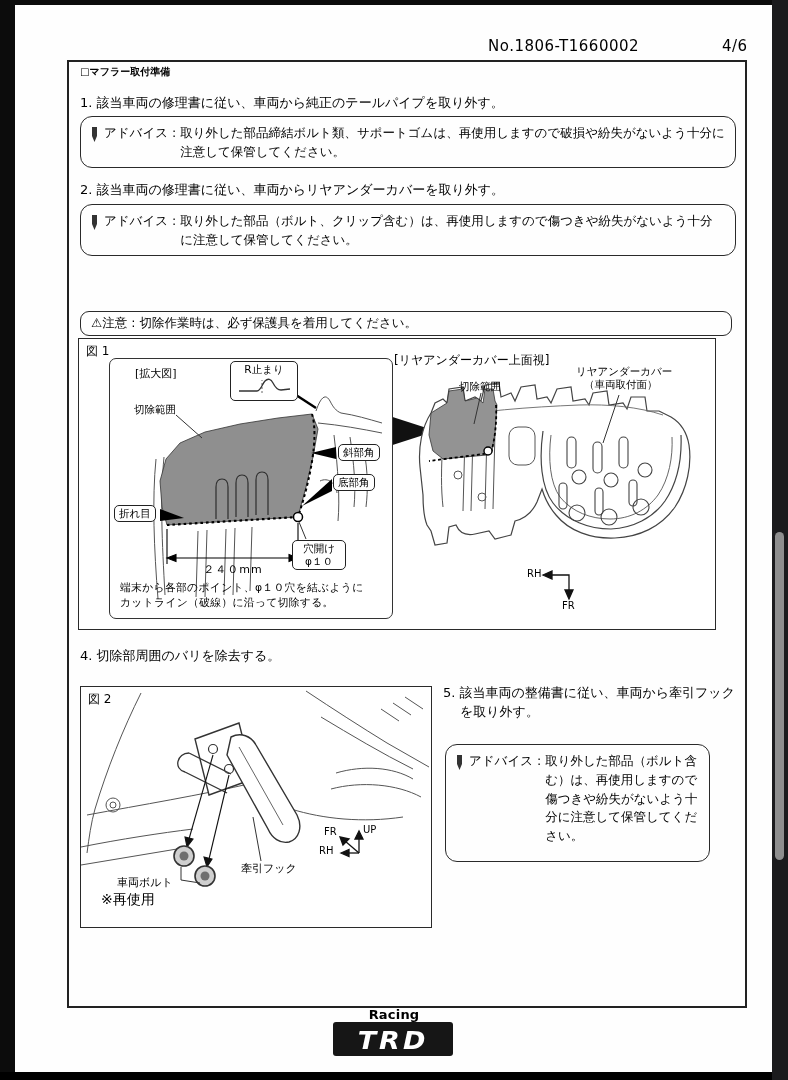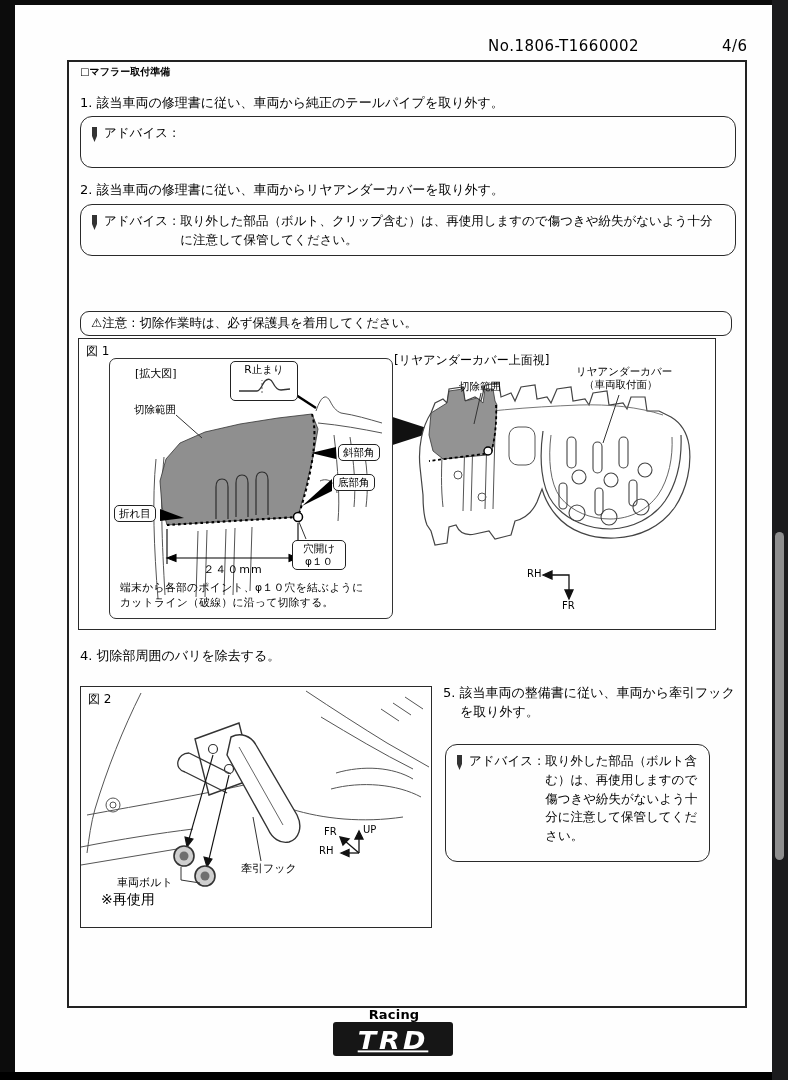--- a/index.html
+++ b/index.html
@@ -22,21 +22,21 @@
   .advice .txt{flex:1;}
   .warnbox{border:1.5px solid #2a2a2a;border-radius:9px;font-size:12.5px;padding:3px 10px;}
   .figbox{position:absolute;border:1.5px solid #2a2a2a;background:#fff;}
   .figlabel{font-size:12px;}
   .innerbox{position:absolute;border:1.5px solid #333;border-radius:7px;background:#fff;}
   .callout{position:absolute;border:1.3px solid #222;border-radius:5px;background:#fff;font-size:10.5px;text-align:center;padding:1px 4px;line-height:1.25;}
   .plain-label{position:absolute;font-size:10.5px;white-space:nowrap;}
   .dirlbl{position:absolute;font-size:10px;font-weight:500;}
   .caption{position:absolute;font-size:10.8px;line-height:1.35;letter-spacing:.3px;}
   .brand-top{font-size:13px;font-weight:bold;letter-spacing:.2px;}
-  .trd-box{position:absolute;background:#161616;color:#fff;display:flex;align-items:center;justify-content:center;border-radius:3px;text-decoration:underline;}
+  .trd-box{position:absolute;background:#161616;color:#fff;display:flex;align-items:center;justify-content:center;border-radius:3px;}
   .trd-text{font-size:27px;font-weight:bold;font-style:italic;letter-spacing:3px;transform:scaleY(.95);}
   svg{position:absolute;left:0;top:0;}
 </style>
 </head>
 <body>
 
 <div class="screen">
   <div class="page"></div>
   <div class="bar-top"></div>
   <div class="bar-left"></div>
@@ -53,20 +53,21 @@
   <div class="abs title" style="left:80px;top:65px;">□マフラー取付準備</div>
 
   <div class="abs step hang" style="left:80px;top:94px;width:650px;">1. 該当車両の修理書に従い、車両から純正のテールパイプを取り外す。</div>
 
   <div class="abs advice" style="left:80px;top:116px;width:656px;height:52px;">
     <svg width="11" height="17" style="position:static;flex:0 0 auto;margin-top:2px;">
         <rect x="3" y="1" width="5" height="9" fill="#333"></rect>
         <polygon points="3,10 8,10 5.5,16" fill="#333"></polygon>
       </svg>
     <span class="lbl">アドバイス :</span>
+    <span class="txt">取り外した部品締結ボルト類、サポートゴムは、再使用しますので破損や紛失がないよう十分に注意して保管してください。</span>
   </div>
 
   <div class="abs step hang" style="left:80px;top:181px;width:650px;">2. 該当車両の修理書に従い、車両からリヤアンダーカバーを取り外す。</div>
 
   <div class="abs advice" style="left:80px;top:204px;width:656px;height:52px;">
     <svg width="11" height="17" style="position:static;flex:0 0 auto;margin-top:2px;">
         <rect x="3" y="1" width="5" height="9" fill="#333"></rect>
         <polygon points="3,10 8,10 5.5,16" fill="#333"></polygon>
       </svg>
     <span class="lbl">アドバイス :</span>

